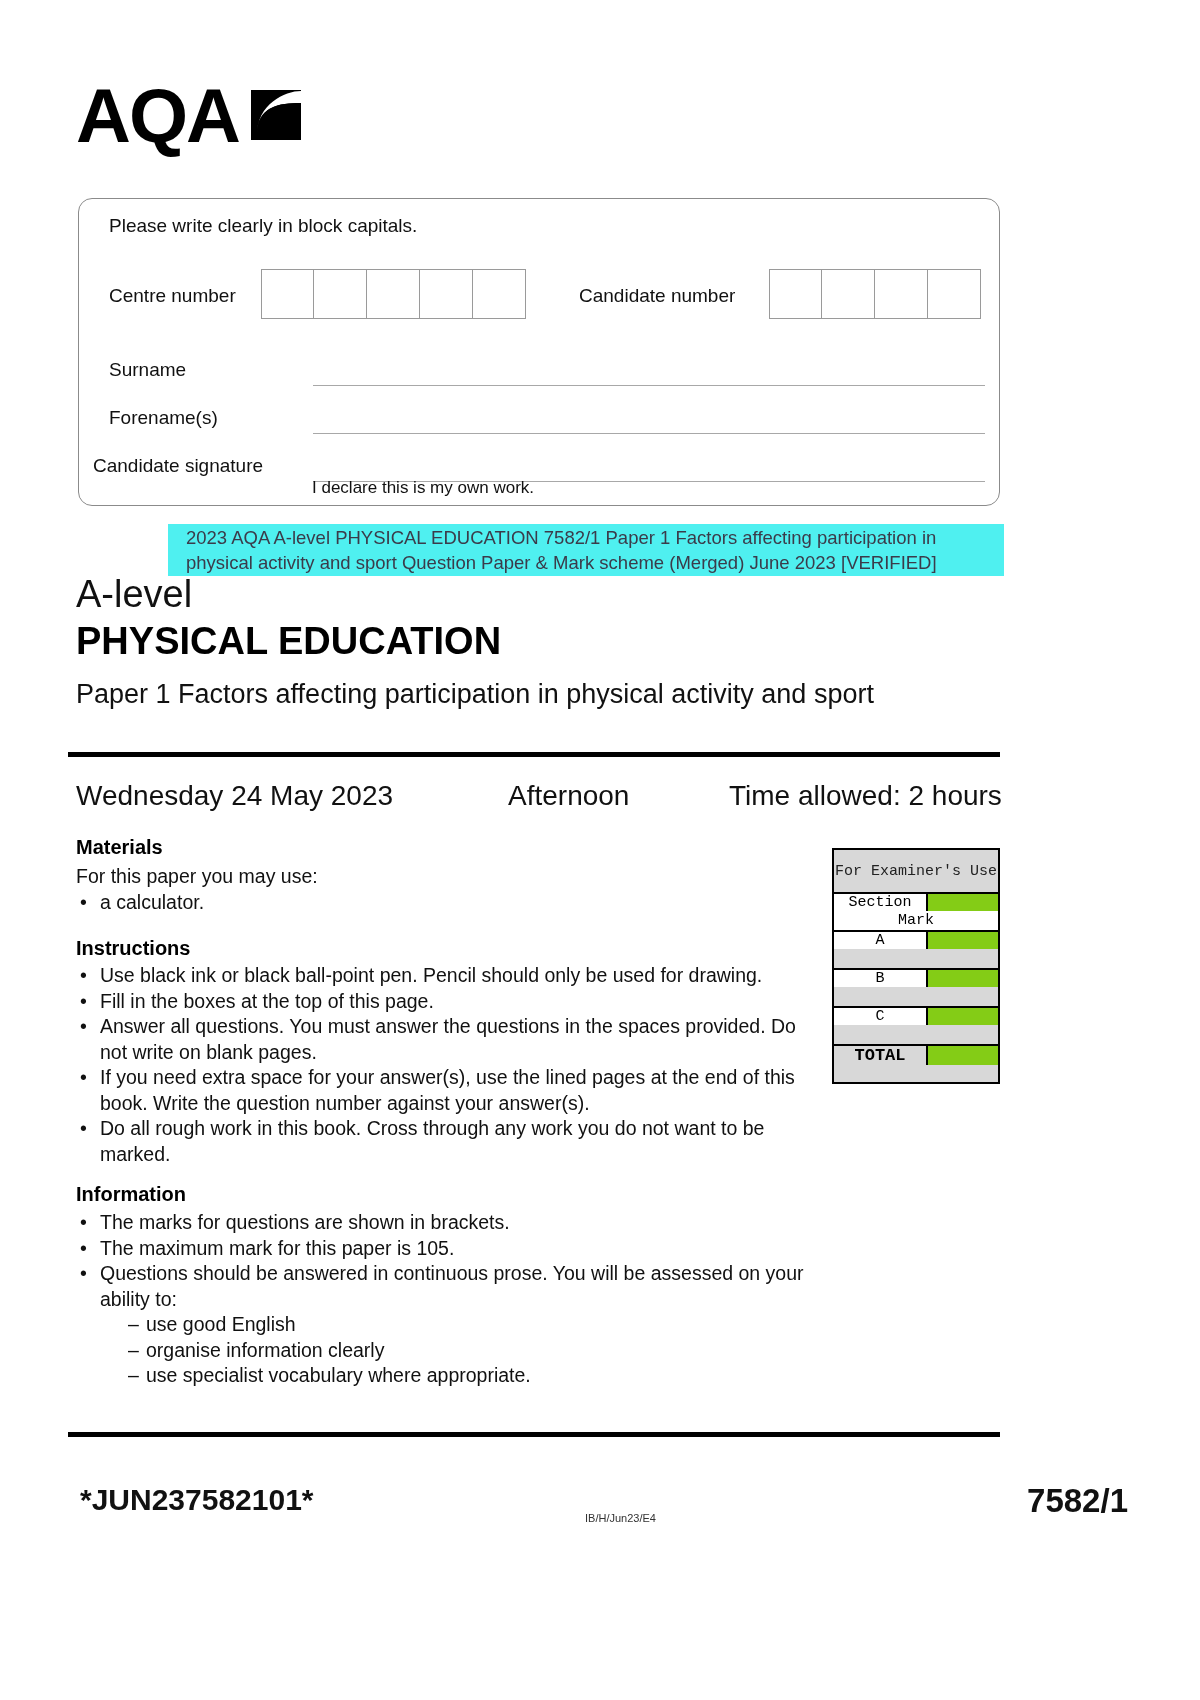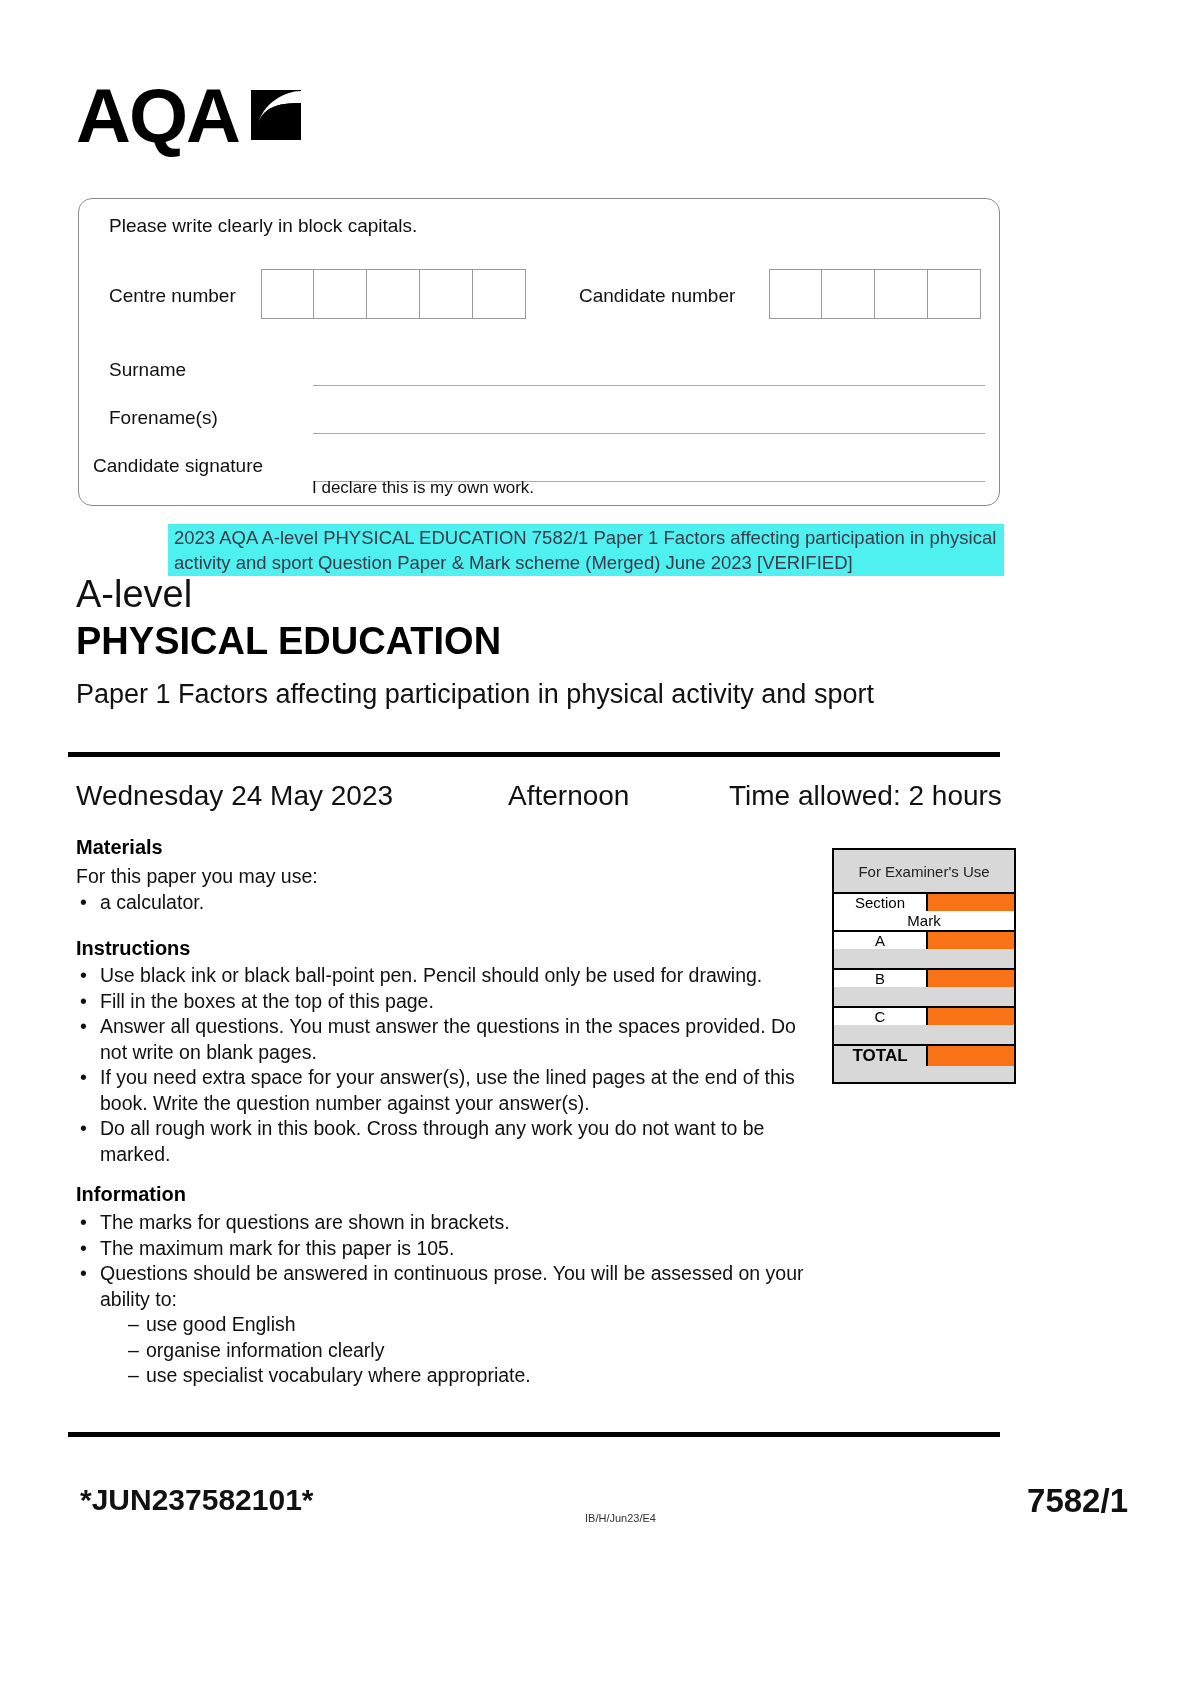--- a/index.html
+++ b/index.html
@@ -100,21 +100,21 @@
   
   .banner {
     position: absolute;
     left: 168px;
     top: 524px;
     width: 836px;
     font-size: 18.5px;
     line-height: 25px;
     color: #3b3b4a;
     background: #4ff0f0;
-    padding: 1px 6px;
+    padding: 1px 18px;
     box-sizing: border-box;
   }
 
   
   .t-alevel {
     position: absolute;
     left: 76px;
     top: 572px;
     font-size: 38px;
     line-height: 44px;
@@ -205,25 +205,26 @@
   ul.dashes > li:before {
     content: "\2013";
     position: absolute; left: 0; top: 0;
   }
 
   
   .ex-table {
     position: absolute;
     left: 832px;
     top: 848px;
-    width: 184px;
+    width: 168px;
     border: 2px solid #000;
     box-sizing: border-box;
     font-size: 15px;
-    background: #f97316;
+    background: #84cc16;
+    font-family: Liberation Mono, monospace;
   }
   .ex-title {
     height: 42px;
     display: flex;
     align-items: center;
     justify-content: center;
     background: #d8d8d8;
     border-bottom: 2px solid #000;
     color: #222;
     font-size: 15px;

